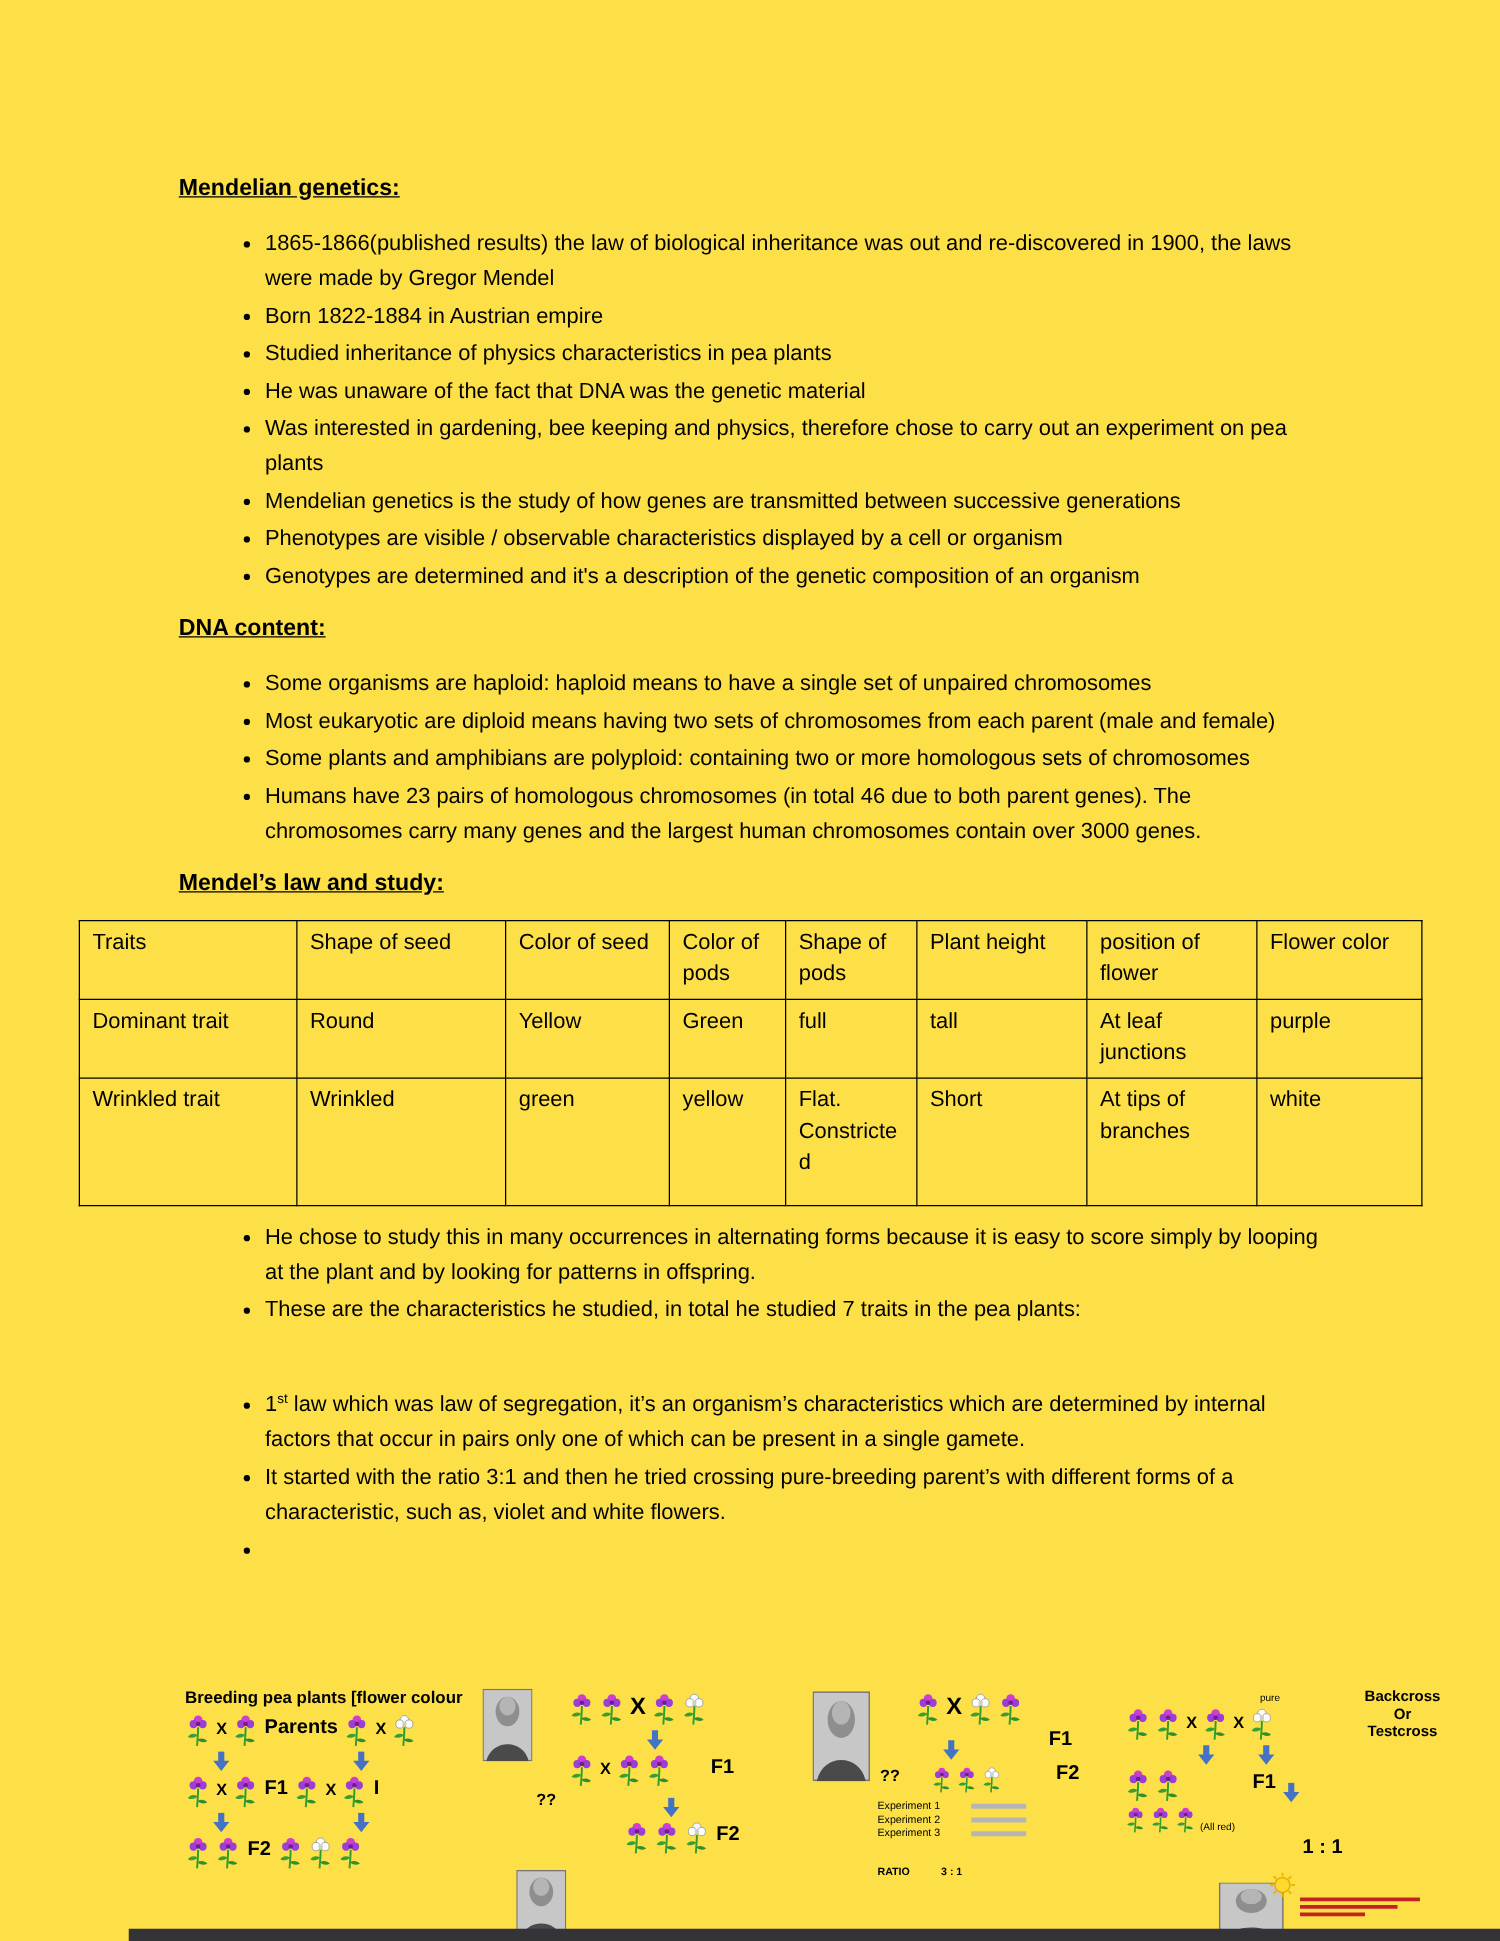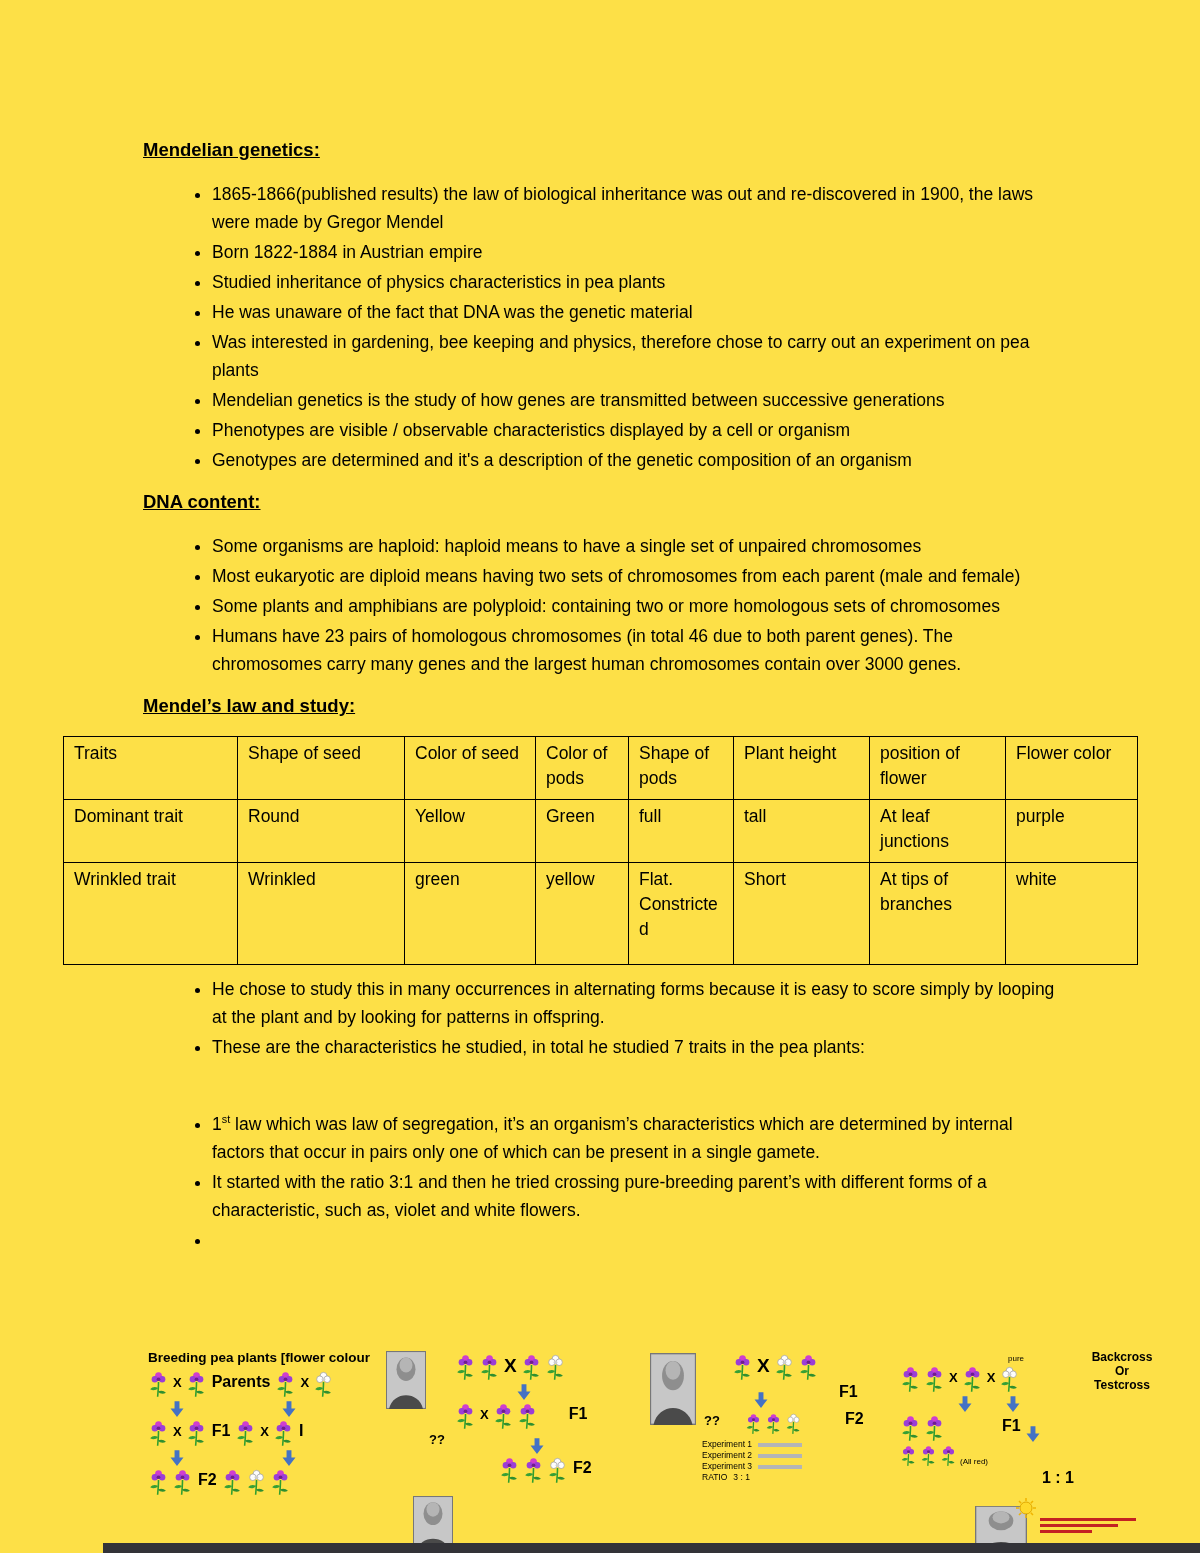--- a/index.html
+++ b/index.html
@@ -59,23 +59,23 @@
   .flab { font-weight: bold; font-size: 16px; line-height: 1; padding: 0 2px 8px 2px; white-space: nowrap; }
   .q { font-size: 13px; }
   .tiny { font-size: 8px; line-height: 10px; }
   .arr { width: 14px; height: 16px; flex: 0 0 auto; }
   .ptitle { font-weight: bold; font-size: 13.5px; line-height: 16px; margin-bottom: 5px; white-space: nowrap; }
   .por { position: absolute; }
   .bulbsvg { position: absolute; }
   .bx { position: absolute; right: 0; top: 2px; width: 80px; text-align: center; font-weight: bold; font-size: 12px; line-height: 14px; }
   .pure-tag { position: absolute; left: 108px; top: 6px; }
   .expblock { margin-top: 4px; width: 160px; }
-  .expl { display: flex; align-items: center; gap: 6px; font-size: 8.5px; line-height: 11px; }
+  .expl { display: flex; align-items: center; gap: 25px; font-size: 8.5px; line-height: 11px; }
   .expl .bar { display: inline-block; width: 44px; height: 4px; background: #b5b5b5; }
-  .expl.ratio { font-weight: normal; }
+  .expl.ratio { font-weight: bold; margin-top: 20px; }
   .redbars { position: absolute; left: 1040px; top: 170px; }
   .redbars i { display: block; height: 3px; background: #c32222; margin-bottom: 3px; }
   .redbars i:nth-child(1) { width: 96px; }
   .redbars i:nth-child(2) { width: 78px; }
   .redbars i:nth-child(3) { width: 52px; }
   .bottom-strip { position: absolute; left: 103px; top: 1543px; width: 1097px; height: 10px; background: #333338; }
   svg.defsvg { position: absolute; width: 0; height: 0; }
 </style>
 </head>
 <body>

